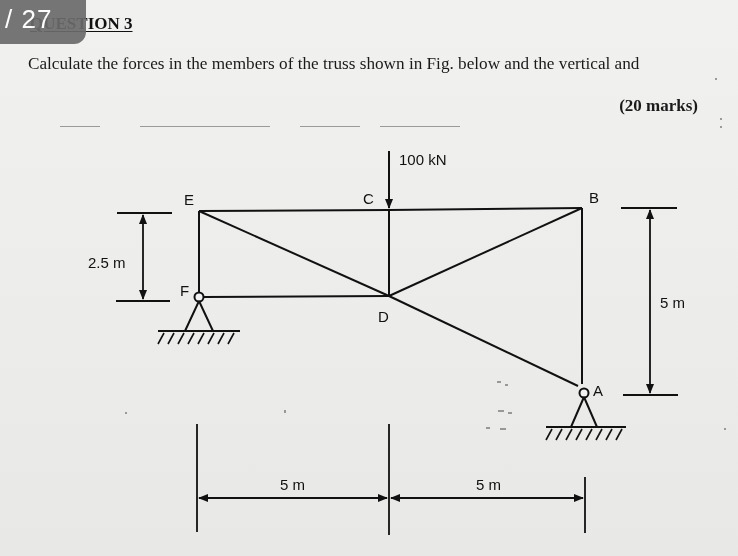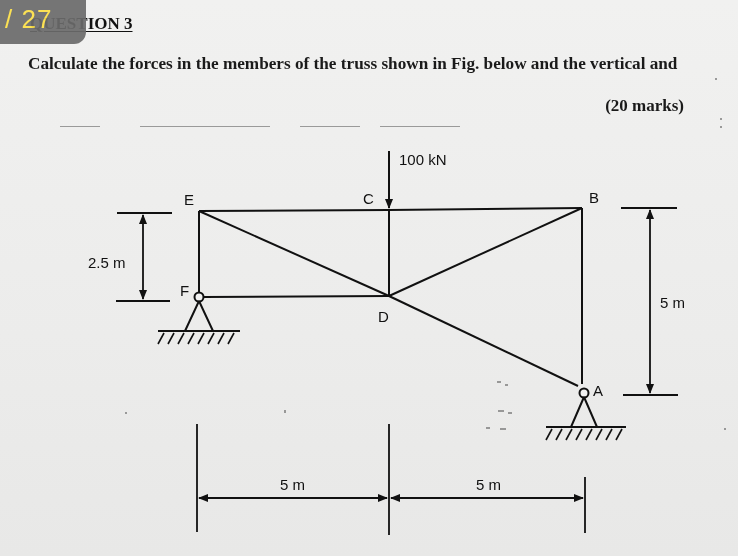--- a/index.html
+++ b/index.html
@@ -1,23 +1,23 @@
 <!DOCTYPE html>
 <html><head>
 <meta charset="utf-8">
 <style>
   html,body{margin:0;padding:0;}
   body{width:738px;height:556px;background:#eeeeee;position:relative;overflow:hidden;font-family:"Liberation Serif",serif;}
   .page{position:absolute;left:0;top:0;width:738px;height:556px;background:linear-gradient(180deg,#f1f1f0 0%,#ececeb 60%,#e8e8e7 100%);}
   .badge{position:absolute;left:0;top:0;width:86px;height:44px;background:#6b6b6b;border-bottom-right-radius:12px;opacity:.92;}
-  .badge-text{position:absolute;left:5px;top:4px;color:#fde047;font-family:"Liberation Sans",sans-serif;font-size:26px;letter-spacing:1px;}
+  .badge-text{position:absolute;left:5px;top:4px;color:#ffffff;font-family:"Liberation Sans",sans-serif;font-size:26px;letter-spacing:1px;}
   .q-title{position:absolute;left:30px;top:14px;font-family:"Liberation Serif",serif;font-weight:bold;font-size:17px;color:#111;text-decoration:underline;text-underline-offset:2px;}
   .para{position:absolute;left:28px;top:53px;width:690px;font-family:"Liberation Serif",serif;font-size:17.2px;line-height:21px;color:#1a1a1a;}
-  .para span{display:block;white-space:nowrap;font-weight:bold;}
-  .marks{position:absolute;right:54px;top:96px;font-family:"Liberation Serif",serif;font-weight:bold;font-size:17px;color:#1a1a1a;}
+  .para span{display:block;white-space:nowrap;}
+  .marks{position:absolute;right:40px;top:96px;font-family:"Liberation Serif",serif;font-weight:bold;font-size:17px;color:#1a1a1a;}
   svg{position:absolute;left:0;top:0;}
   .lbl{font-family:"Liberation Sans",sans-serif;font-size:15px;fill:#111;}
 </style>
 </head>
 <body>
 
 <div class="page">
 
   <div class="q-title">QUESTION 3</div>
 

